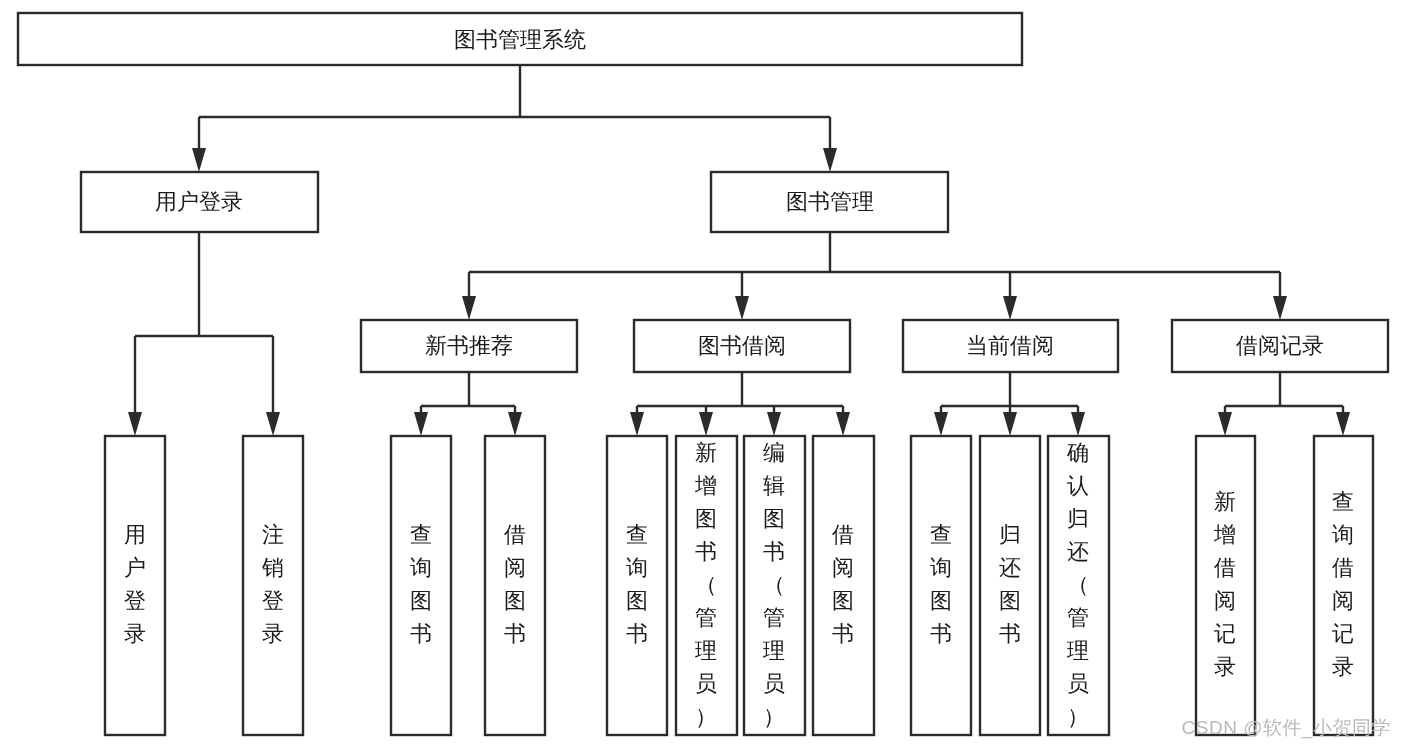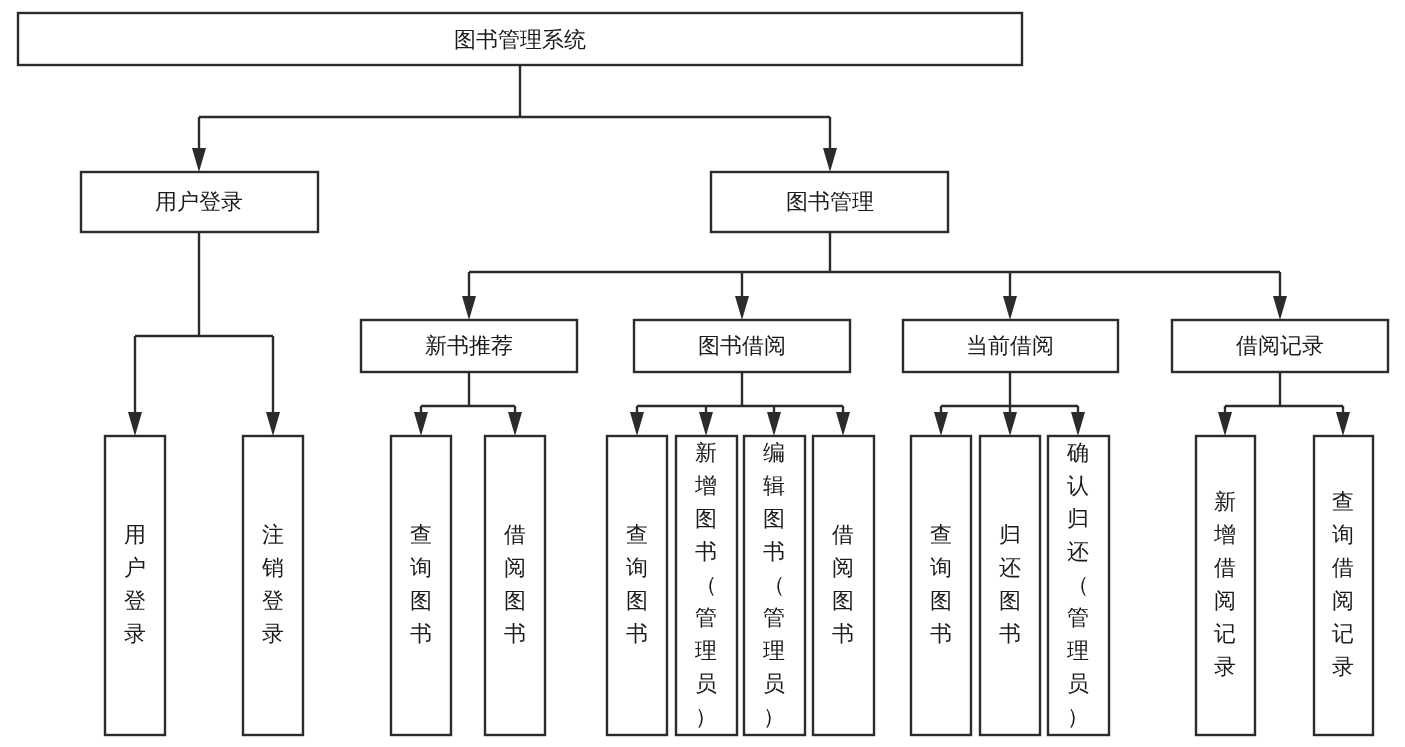--- a/index.html
+++ b/index.html
@@ -221,13 +221,14 @@
       <rect class="node-rect" x="1196" y="436" width="59" height="299"></rect>
       <text class="node-label-vertical" x="1225" y="586"><tspan x="1225" y="503.5" dominant-baseline="middle">新</tspan><tspan x="1225" y="536.5" dominant-baseline="middle">增</tspan><tspan x="1225" y="569.5" dominant-baseline="middle">借</tspan><tspan x="1225" y="602.5" dominant-baseline="middle">阅</tspan><tspan x="1225" y="635.5" dominant-baseline="middle">记</tspan><tspan x="1225" y="668.5" dominant-baseline="middle">录</tspan></text>
     </g>
     <g>
       <rect class="node-rect" x="1314" y="436" width="59" height="299"></rect>
       <text class="node-label-vertical" x="1343" y="586"><tspan x="1343" y="503.5" dominant-baseline="middle">查</tspan><tspan x="1343" y="536.5" dominant-baseline="middle">询</tspan><tspan x="1343" y="569.5" dominant-baseline="middle">借</tspan><tspan x="1343" y="602.5" dominant-baseline="middle">阅</tspan><tspan x="1343" y="635.5" dominant-baseline="middle">记</tspan><tspan x="1343" y="668.5" dominant-baseline="middle">录</tspan></text>
     </g>
 
   </svg>
 
+  <div class="watermark">CSDN @软件_小贺同学</div>
 </div>
 
 </body></html>

